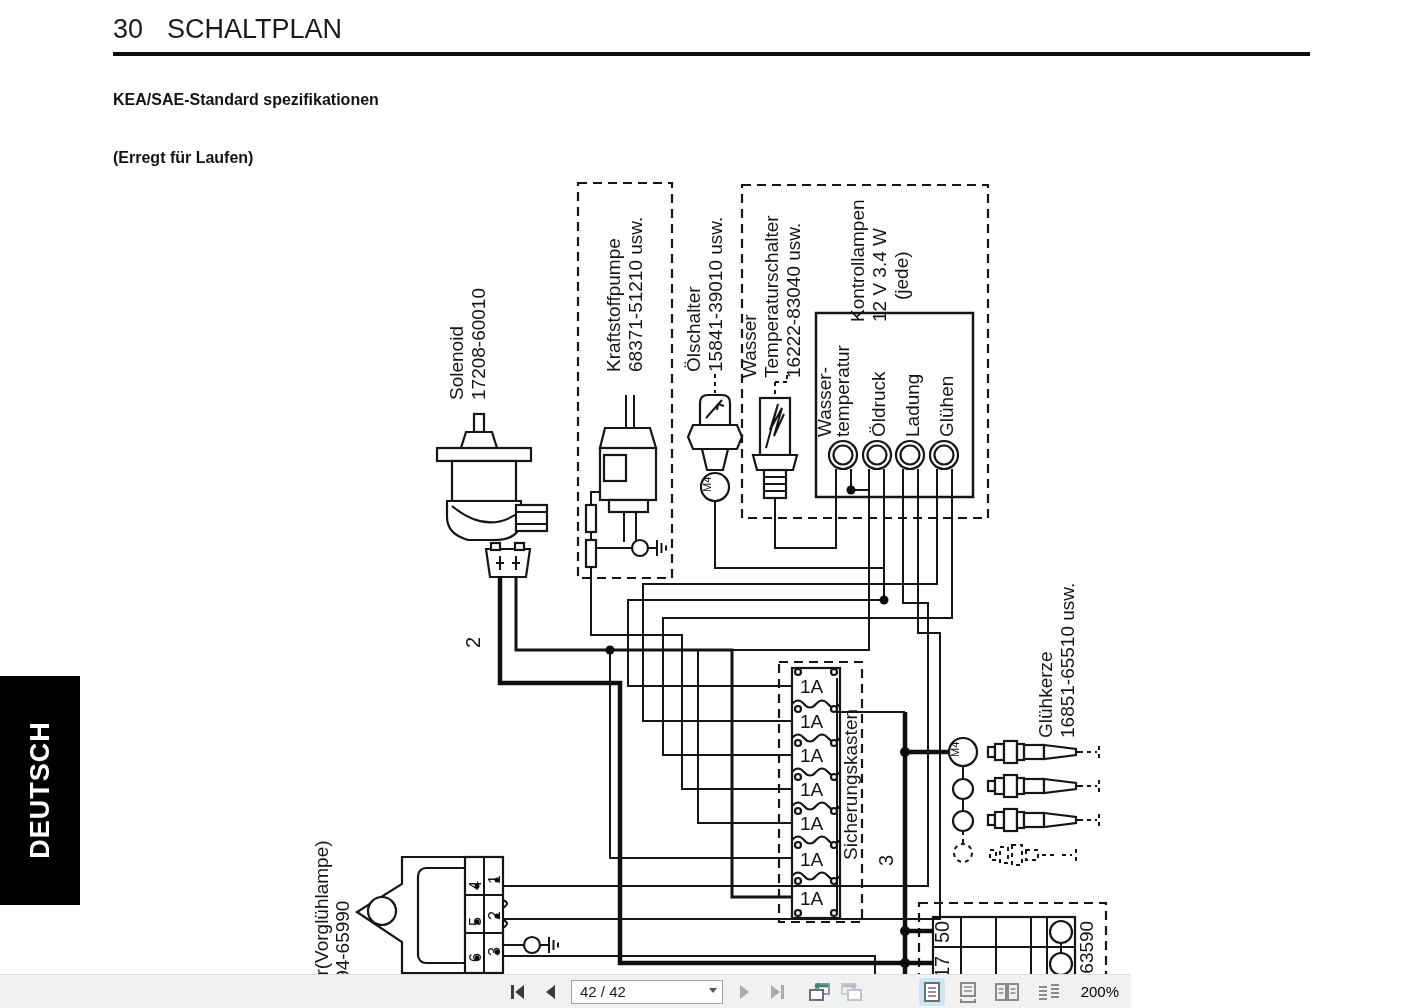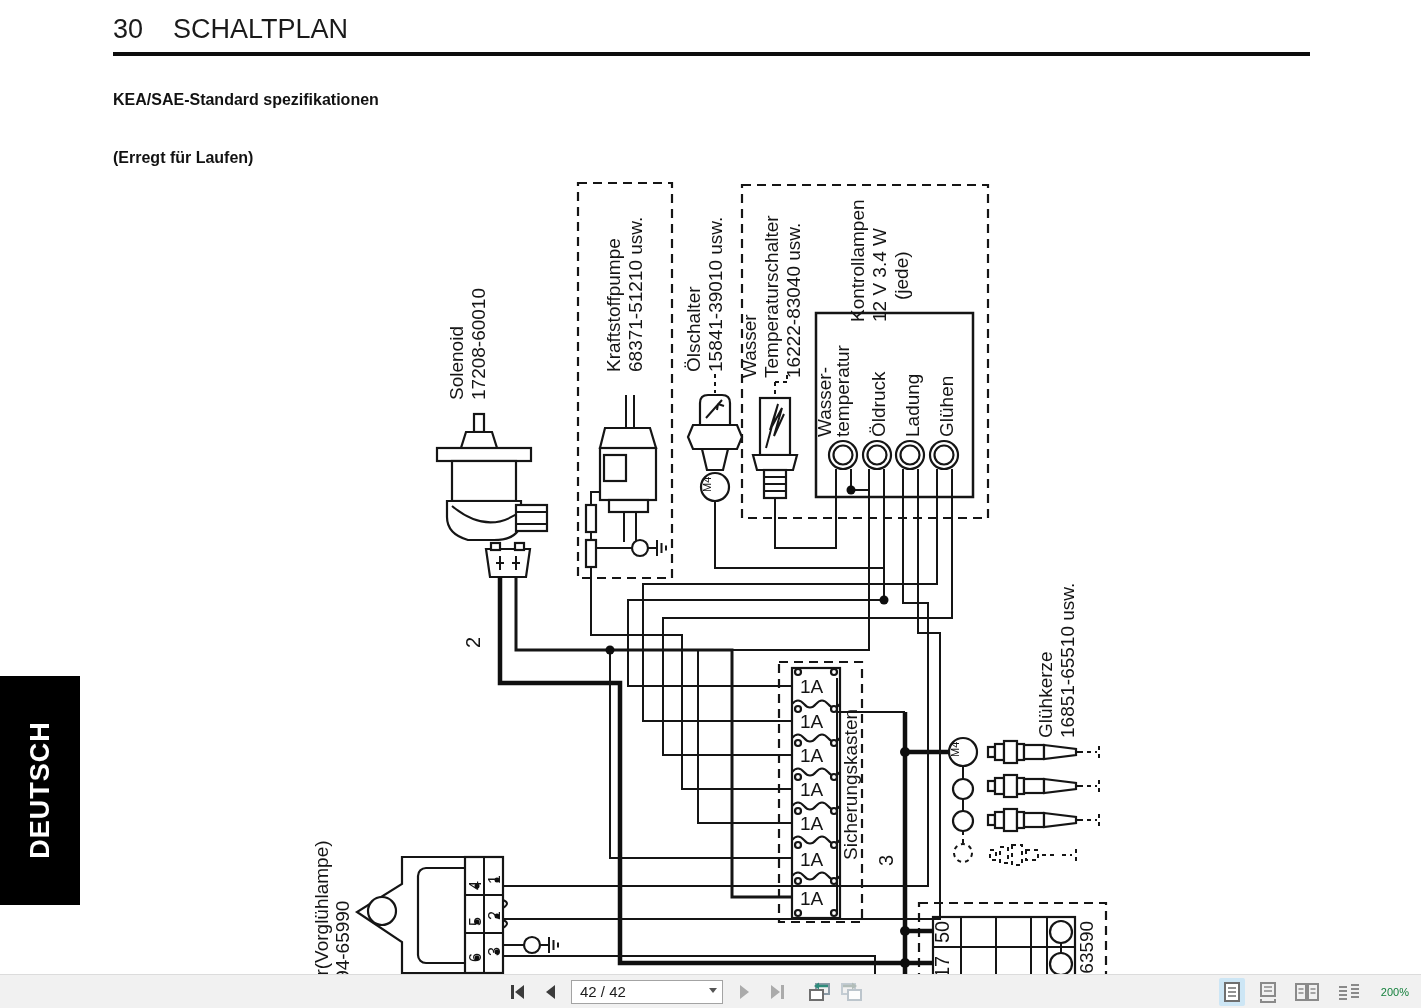--- a/index.html
+++ b/index.html
@@ -1,20 +1,20 @@
 <!DOCTYPE html>
 <html><head>
 <meta charset="utf-8">
 <style>
   html,body{margin:0;padding:0;background:#fff;}
   body{width:1421px;height:1008px;position:relative;overflow:hidden;
        font-family:"Liberation Sans",sans-serif;color:#111;}
   
   .hdr{position:absolute;top:14px;left:113px;font-size:27px;color:#1a1a1a;
-       display:flex;gap:30px;}
+       display:flex;gap:24px;}
   .rule{position:absolute;top:52px;left:113px;width:1197px;height:4px;background:#0d0d0d;}
   .subhead{position:absolute;left:113px;font-size:16px;font-weight:bold;color:#121212;line-height:28px;}
   .sub1{top:86px;} .sub2{top:121px;margin-top:23px;}
   
   .langtab{position:absolute;left:0;top:676px;width:80px;height:229px;background:#000;}
   .langtab span{position:absolute;left:40px;top:114px;transform:translate(-50%,-50%) rotate(-90deg);
        color:#fff;font-size:27px;font-weight:bold;letter-spacing:1px;white-space:nowrap;}
   
   svg.diagram{position:absolute;top:0;left:0;}
   .ln{stroke:#151515;stroke-width:2;fill:none;}
@@ -22,32 +22,32 @@
   .thk{stroke:#0f0f0f;stroke-width:4.5;fill:none;}
   .dsh{stroke:#151515;stroke-width:2.2;fill:none;stroke-dasharray:9 6;}
   .dshf{stroke:#151515;stroke-width:2;fill:none;stroke-dasharray:4 4;}
   .sym{stroke:#151515;stroke-width:2.2;fill:#fff;}
   .dot{fill:#0d0d0d;stroke:none;}
   .t{font-family:"Liberation Sans",sans-serif;font-size:19px;fill:#141414;}
   .t2{font-family:"Liberation Sans",sans-serif;font-size:20px;fill:#141414;}
   .tp{font-family:"Liberation Sans",sans-serif;font-size:16px;fill:#141414;}
   .tm{font-family:"Liberation Sans",sans-serif;font-size:11px;fill:#141414;}
   
-  .toolbar{position:absolute;left:0;bottom:0;width:1421px;height:33px;background:#f1f1f1;
+  .toolbar{position:absolute;left:0;bottom:0;width:1131px;height:33px;background:#f1f1f1;
        border-top:1px solid #dcdcdc;}
   .tb-left{position:absolute;left:505px;top:0;height:33px;display:flex;align-items:center;gap:9px;}
   .tb-right{position:absolute;right:8px;top:0;height:33px;display:flex;align-items:center;gap:10px;}
   .tbtn{display:flex;align-items:center;justify-content:center;width:24px;height:26px;cursor:pointer;}
   .pagebox{width:142px;height:22px;background:#fff;border:1px solid #a3a3a3;display:flex;
        align-items:center;font-size:15px;color:#1c1c1c;padding-left:8px;position:relative;cursor:text;}
   .pagebox .caret{position:absolute;right:5px;top:7px;width:0;height:0;
        border-left:4px solid transparent;border-right:4px solid transparent;border-top:5px solid #555;}
   .viewbtn{padding:3px;border-radius:2px;display:flex;}
   .viewbtn.active{background:#cde6f5;}
-  .zoomlabel{font-size:11px;color:#15803d;margin-left:6px;margin-right:4px;}
+  .zoomlabel{font-size:15px;color:#000000;margin-left:6px;margin-right:4px;}
 </style>
 </head>
 <body>
 
 <div class="hdr">
   <span>30</span>
   <span>SCHALTPLAN</span>
 </div>
 <div class="rule"></div>
 <div class="subhead sub1">KEA/SAE-Standard spezifikationen</div>

